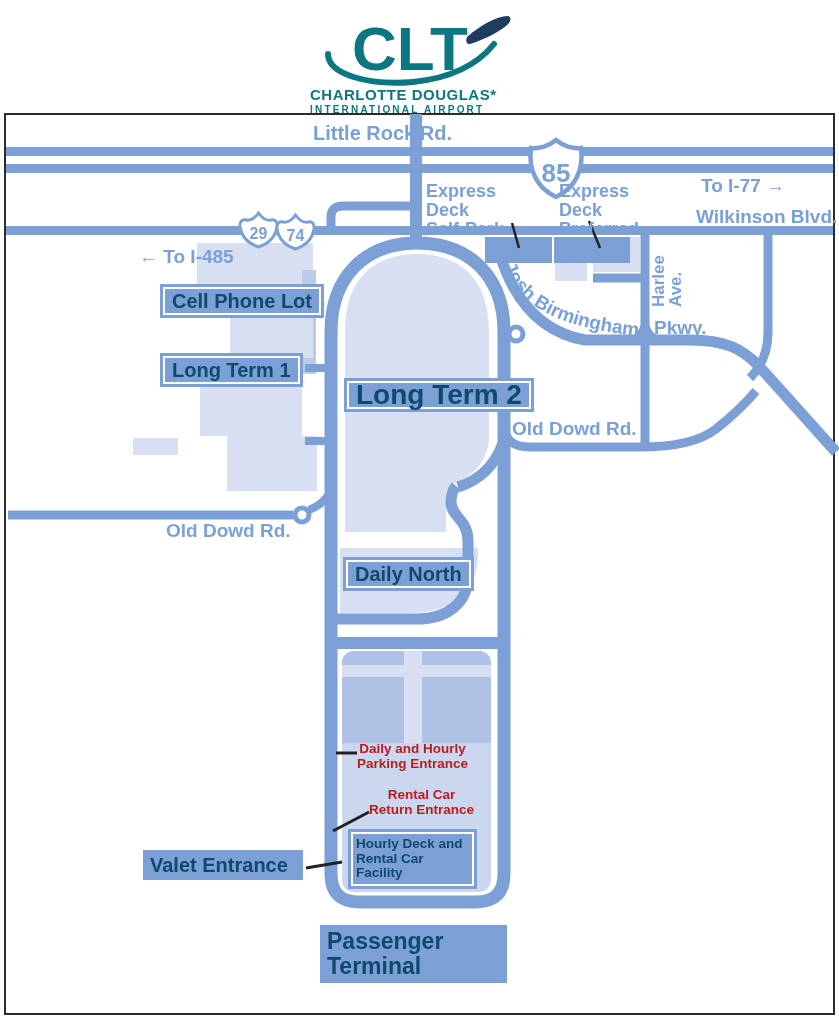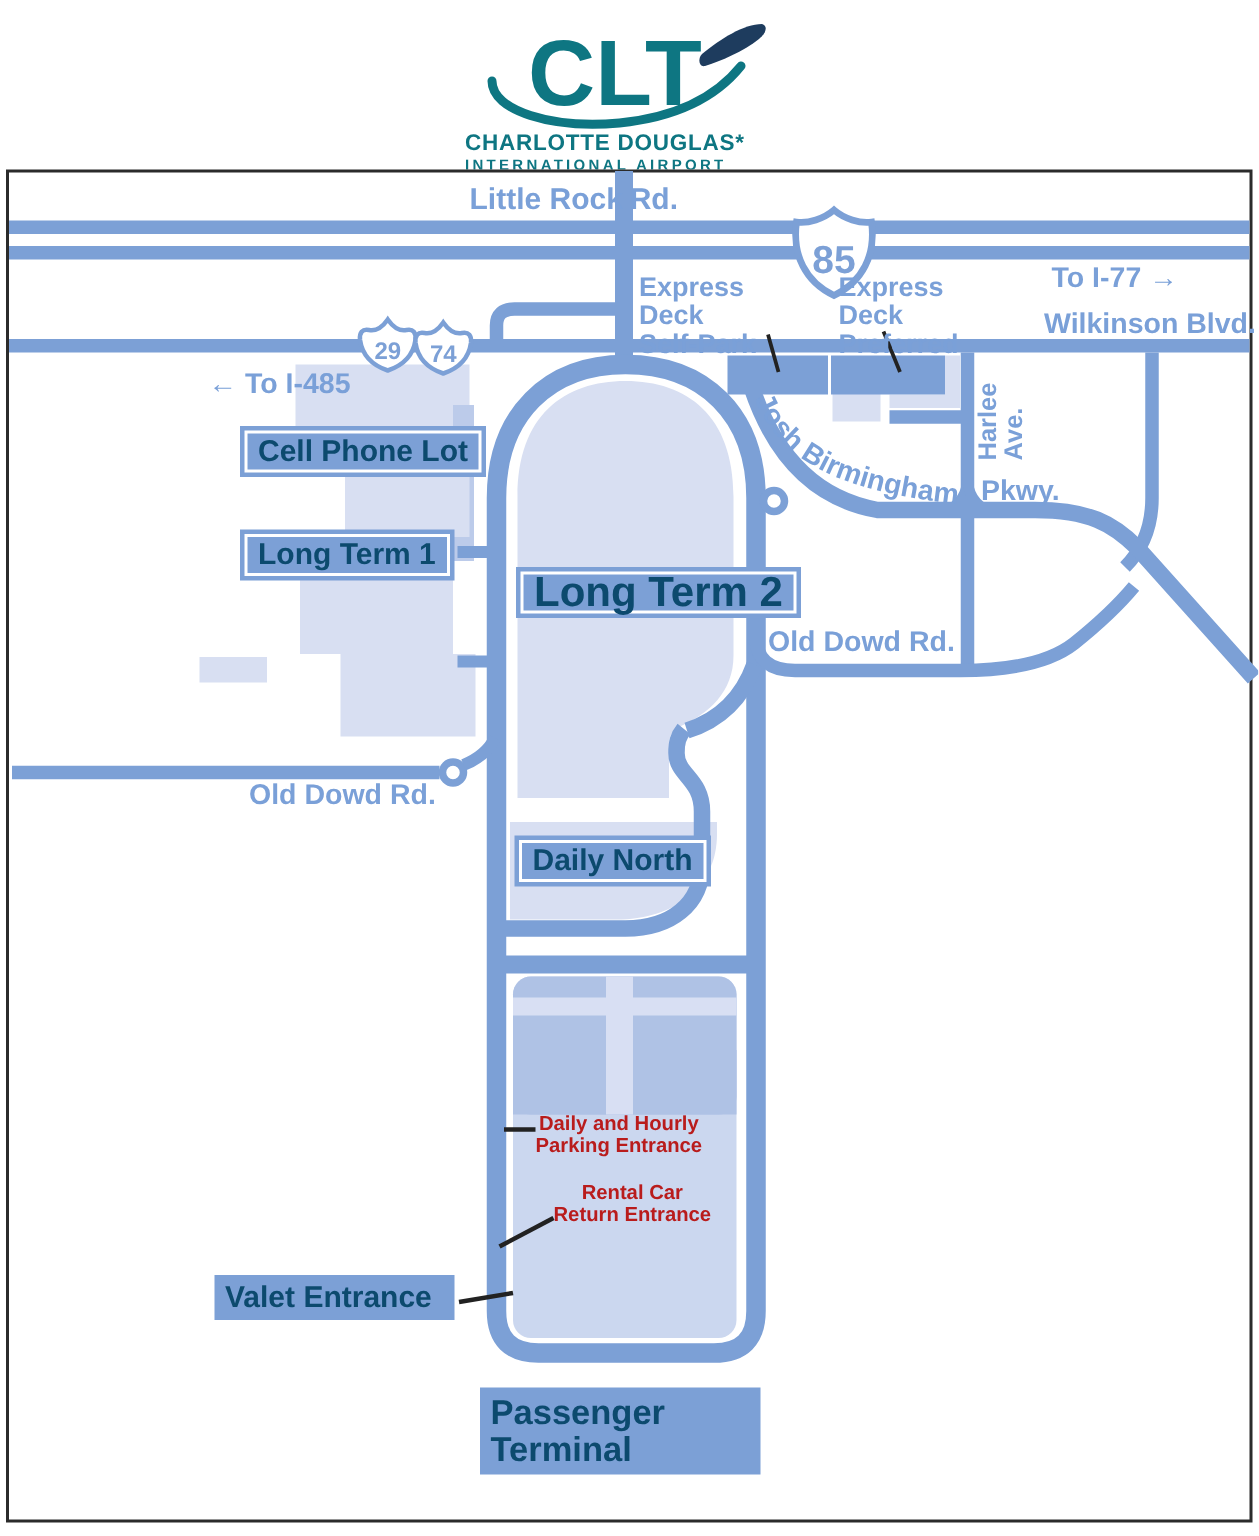--- a/index.html
+++ b/index.html
@@ -169,20 +169,24 @@
 
   <div class="badge framed" style="left:163px;top:287px;font-size:20px;line-height:24px;">Cell Phone Lot</div>
 
   <div class="badge framed" style="left:163px;top:356px;font-size:20px;line-height:24px;">Long Term 1</div>
 
   <div class="badge framed" style="left:347px;top:381px;font-size:28px;line-height:24px;">Long Term 2</div>
 
   <div class="badge framed" style="left:346px;top:560px;font-size:20px;line-height:24px;">Daily North</div>
 
 
+  <div class="badge framed center" style="left:351px;top:832px;width:113px;font-size:13.5px;line-height:14.5px;padding:3px 3px;white-space:normal;">
+    <span>Hourly Deck and</span><br>
+    <span>Rental Car Facility</span>
+  </div>
 
   <div class="badge center" style="left:143px;top:850px;width:146px;font-size:20px;line-height:30px;">Valet Entrance</div>
 
   <div class="badge center" style="left:320px;top:925px;width:173px;font-size:23px;line-height:25px;padding:4px 7px;white-space:normal;">
     <span>Passenger</span><br>
     <span>Terminal</span>
   </div>
 
 </div>
 

